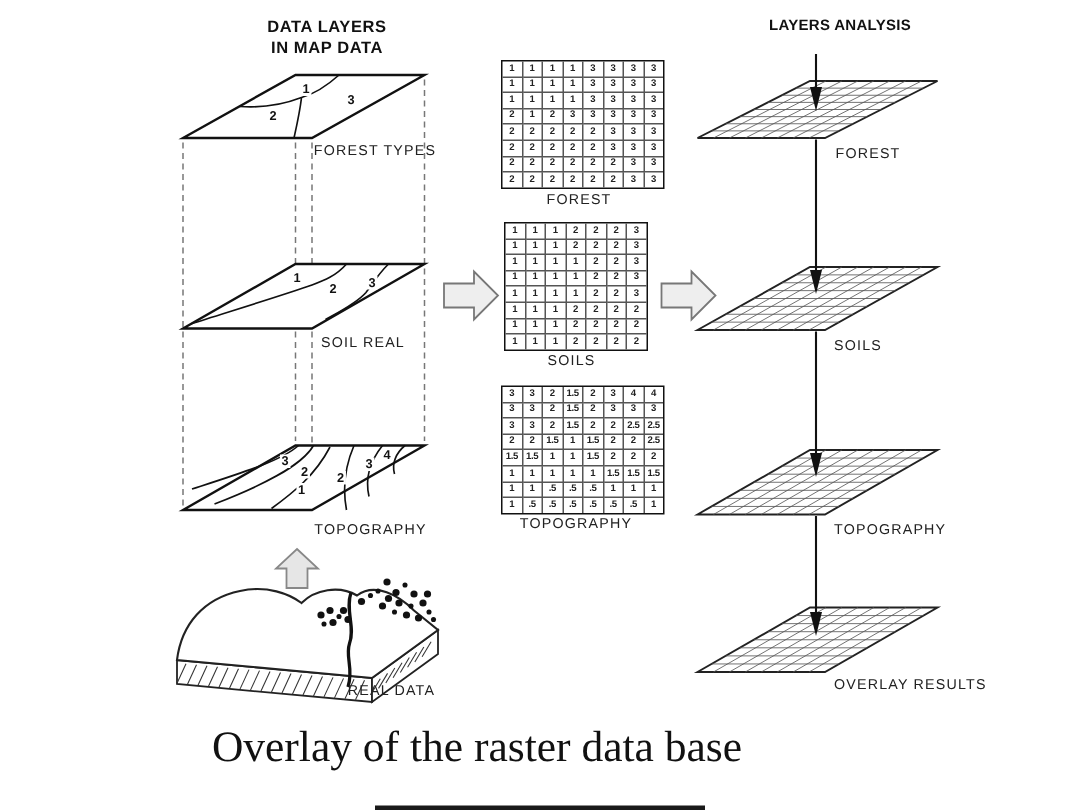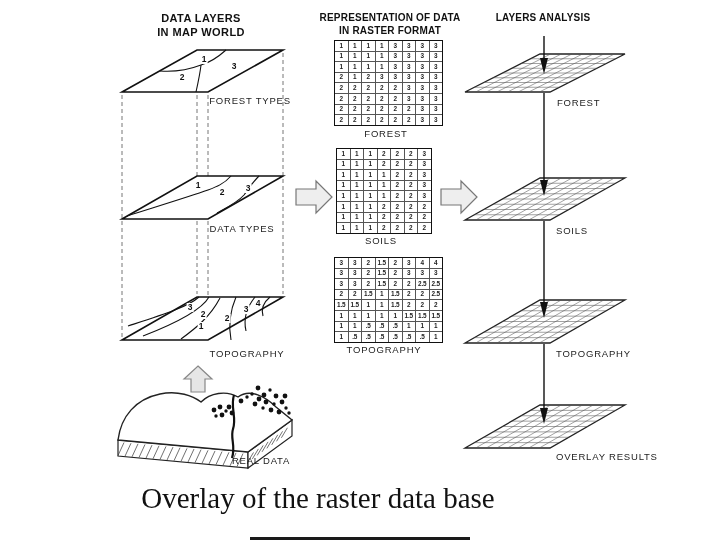--- a/index.html
+++ b/index.html
@@ -2,21 +2,21 @@
 <html><head>
 <meta charset="utf-8">
 <style>
   html,body{margin:0;padding:0;background:#fff;}
   #canvas{position:relative;width:720px;height:540px;background:#fff;overflow:hidden;
           font-family:"Liberation Sans",sans-serif;color:#111;}
   #art{position:absolute;left:0;top:0;z-index:1;}
   .lbl{position:absolute;z-index:2;font-size:9.5px;letter-spacing:0.8px;color:#222;white-space:nowrap;}
   .ctr{transform:translateX(-50%);text-align:right;}
   .hdr{position:absolute;z-index:2;transform:translateX(-50%);text-align:center;
-       font-weight:bold;color:#111;line-height:1.25;white-space:nowrap;}
+       font-weight:bold;color:#111;line-height:1.25;white-space:nowrap;margin-left:17px;}
   .hdr1{font-size:11px;letter-spacing:0.4px;}
   .hdr2{font-size:10px;letter-spacing:0.2px;}
   .num{position:absolute;z-index:3;transform:translateX(-50%);font-weight:bold;font-size:8.5px;
        color:#111;background:#fff;padding:0 1px;line-height:1;}
   .rgrid{position:absolute;z-index:2;border:1.6px solid #111;background:#fff;}
   .grow{display:flex;}
   .grow:last-child .gcell{border-bottom:none;}
   .gcell{width:12.5px;height:9.6px;box-sizing:content-box;border-right:1px solid #555;border-bottom:1px solid #555;
          display:flex;align-items:center;justify-content:center;
          font-size:6.4px;font-weight:bold;color:#222;letter-spacing:-0.2px;line-height:1;}
@@ -207,30 +207,26 @@
     <g fill="#111">
       <polygon points="540,58 548,58 544,74"></polygon>
       <polygon points="540,180 548,180 544,196"></polygon>
       <polygon points="540,302 548,302 544,318"></polygon>
       <polygon points="540,408 548,408 544,424"></polygon>
     </g>
   </svg>
 
   <div class="hdr hdr1" style="left:201px;top:12px;">
     <div>DATA LAYERS</div>
-    <div>IN MAP WORLD</div>
-  </div>
-  <div class="hdr hdr2" style="left:390px;top:12px;">
-    <div>REPRESENTATION OF DATA</div>
-    <div>IN RASTER FORMAT</div>
+    <div>IN MAP DATA</div>
   </div>
   <div class="hdr hdr2" style="left:543px;top:12px;">LAYERS ANALYSIS</div>
 
   <div class="lbl ctr" style="left:250px;top:95px;">FOREST TYPES</div>
-  <div class="lbl ctr" style="left:242px;top:223px;">DATA TYPES</div>
+  <div class="lbl ctr" style="left:242px;top:223px;">SOIL REAL</div>
   <div class="lbl ctr" style="left:247px;top:348px;">TOPOGRAPHY</div>
   <div class="lbl ctr" style="left:261px;top:455px;">REAL DATA</div>
 
   <div class="num" style="left:204px;top:55px;">1</div>
   <div class="num" style="left:182px;top:73px;">2</div>
   <div class="num" style="left:234px;top:62px;">3</div>
   <div class="num" style="left:198px;top:181px;">1</div>
   <div class="num" style="left:222px;top:188px;">2</div>
   <div class="num" style="left:248px;top:184px;">3</div>
   <div class="num" style="left:190px;top:303px;">3</div>

